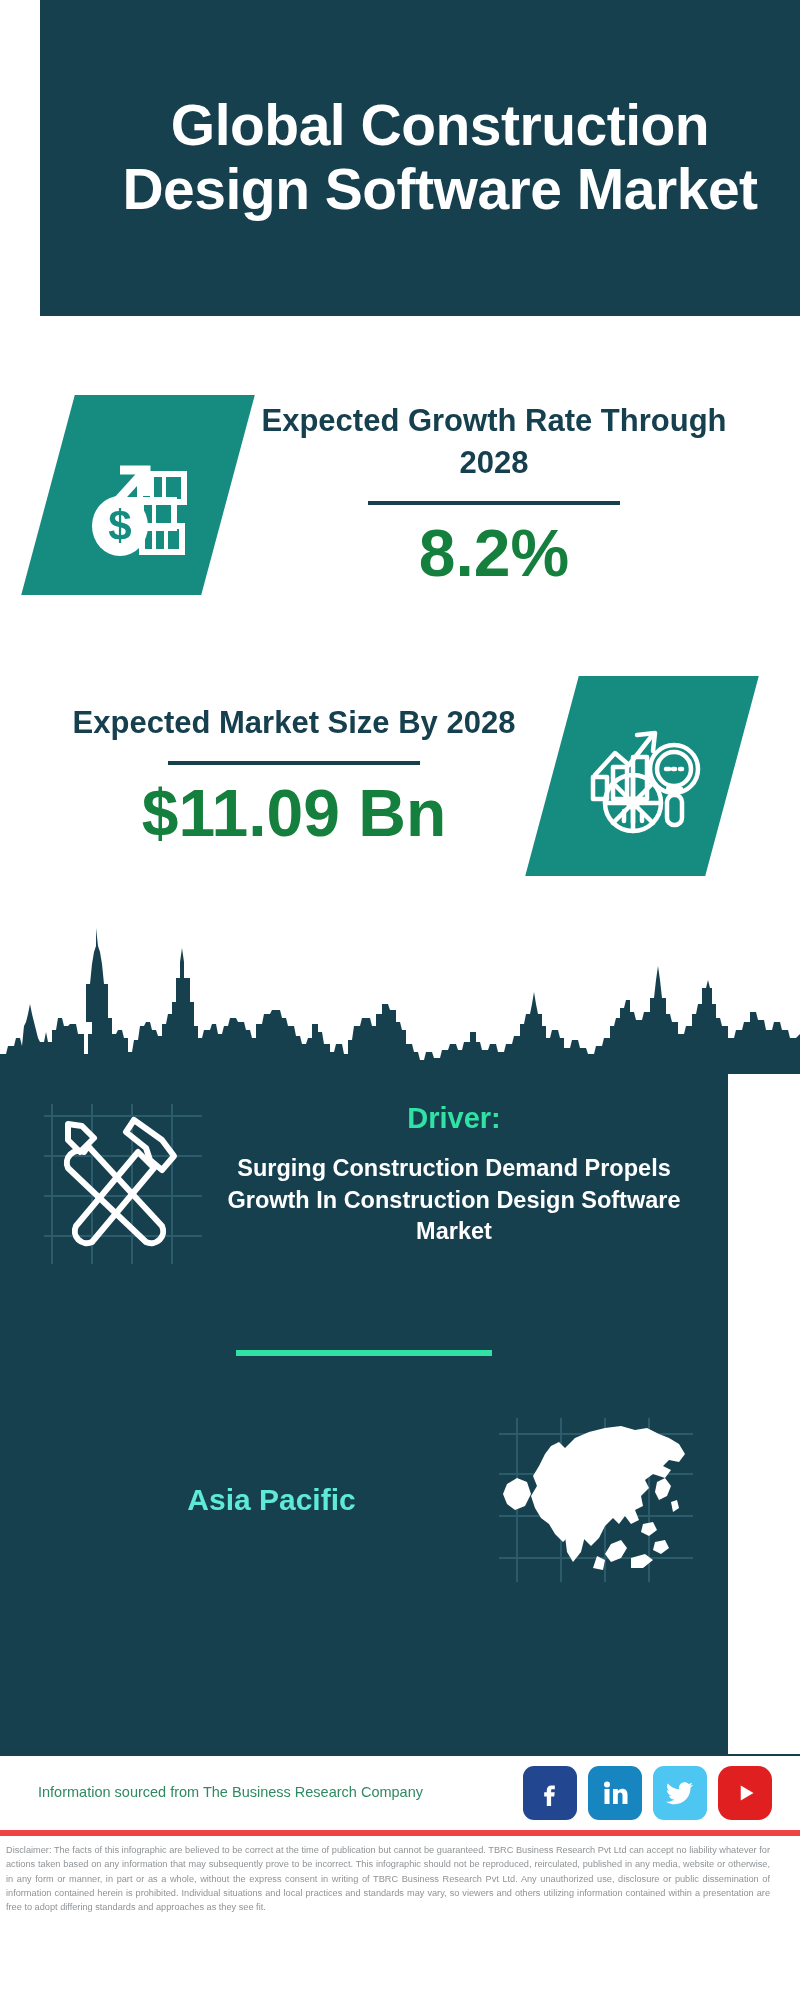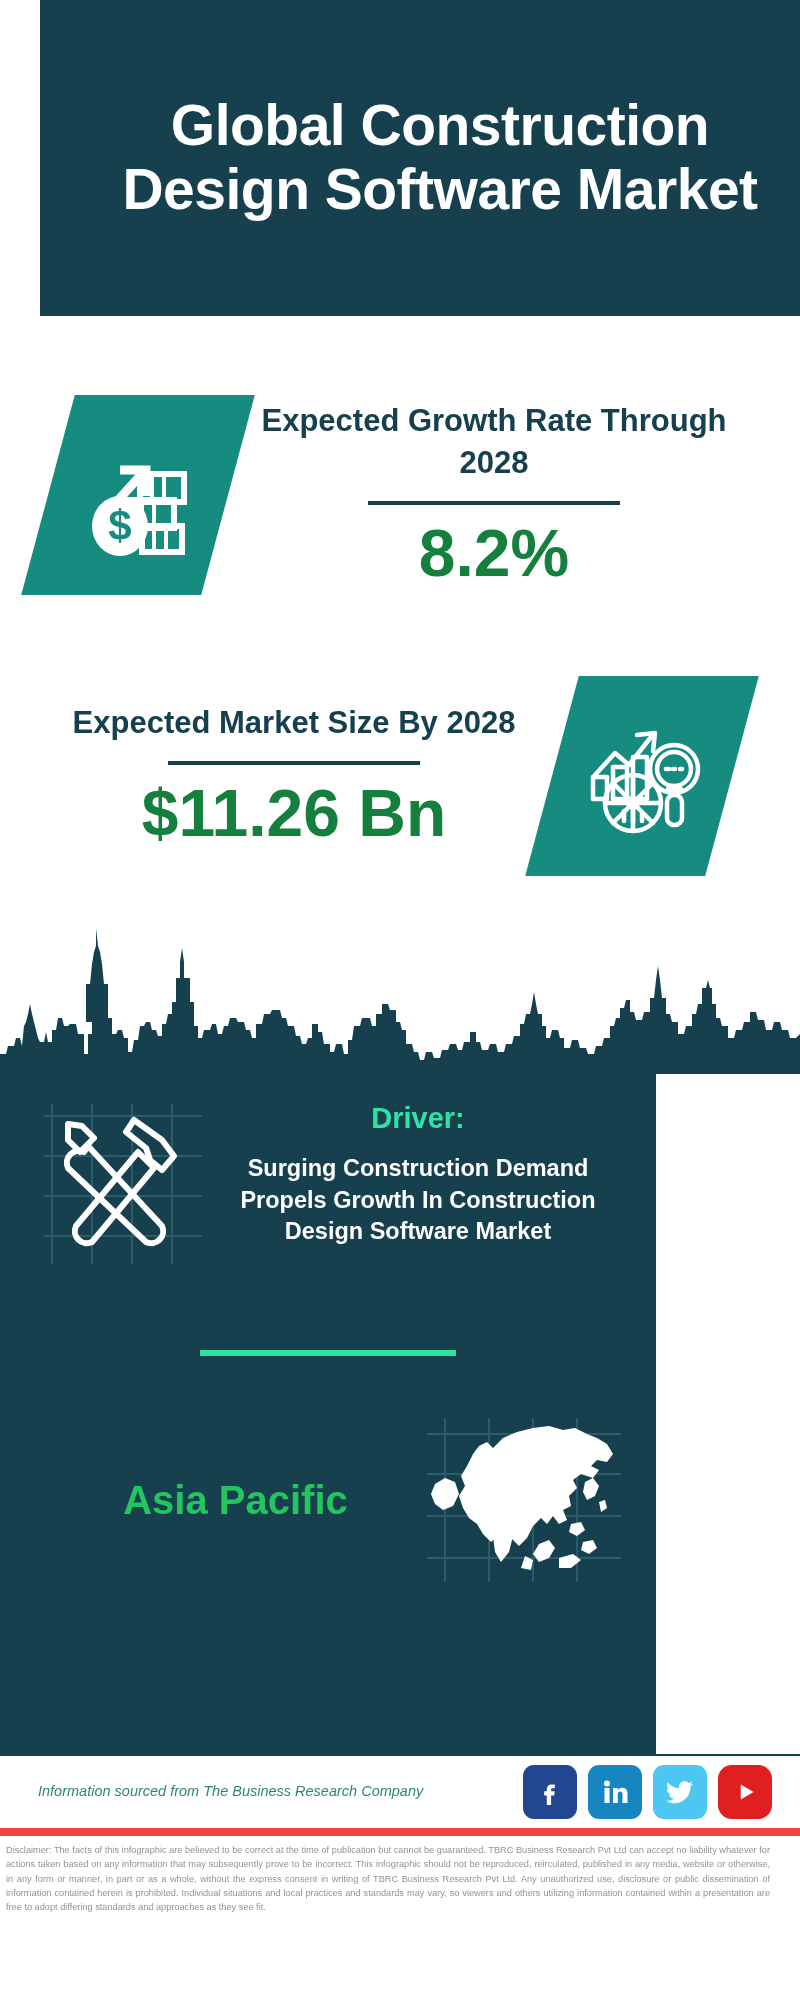--- a/index.html
+++ b/index.html
@@ -109,21 +109,21 @@
     width: 800px;
     height: 148px;
     position: relative;
     background: #ffffff;
     line-height: 0;
   }
   .skyline-wrap svg { display: block; }
 
   
   .dark-block {
-    width: 656px;
+    width: 728px;
     background: #17404f;
     position: relative;
     box-sizing: border-box;
   }
 
   .driver-row {
     display: flex;
     align-items: flex-start;
     padding: 20px 34px 0 34px;
     box-sizing: border-box;
@@ -164,22 +164,22 @@
     align-items: center;
     padding: 56px 30px 0 30px;
     box-sizing: border-box;
   }
   .region-text {
     flex: 1 1 auto;
     text-align: center;
     padding-left: 20px;
   }
   .region-name {
-    color: #22c55e;
-    font-size: 40px;
+    color: #5eead4;
+    font-size: 30px;
     font-weight: bold;
     line-height: 1.25;
   }
   .region-sub {
     color: #ffffff;
     font-size: 33px;
     line-height: 1.3;
     margin-top: 2px;
   }
   .region-map-box {
@@ -188,26 +188,25 @@
     flex: 0 0 auto;
     position: relative;
   }
 
   
   .footer-bar {
     width: 800px;
     height: 82px;
     background: #ffffff;
     border-top: 2px solid #17404f;
-    border-bottom: 8px solid #ef4444;
+    border-bottom: 6px solid #ef4444;
     display: flex;
     align-items: center;
     box-sizing: border-box;
     padding: 0 28px 0 38px;
-    font-style: italic;
   }
   .footer-source {
     flex: 1 1 auto;
     color: #2f8a62;
     font-size: 14.5px;
     line-height: 1.65;
   }
   .social-group {
     display: flex;
     gap: 11px;
@@ -276,21 +275,21 @@
       <div class="stat-value">8.2%</div>
     </div>
     <div style="width:40px;flex:0 0 auto;"></div>
   </div>
 
   <div class="stat-row row2">
     <div style="width:36px;flex:0 0 auto;"></div>
     <div class="stat-text">
       <div class="stat-label">Expected Market Size By 2028</div>
       <div class="stat-rule"></div>
-      <div class="stat-value">$11.26 Bn</div>
+      <div class="stat-value">$11.09 Bn</div>
     </div>
     <div class="para-badge">
       <div class="para-inner">
         <svg width="130" height="130" viewBox="0 0 130 130" fill="none" stroke="#ffffff" stroke-width="4.5" stroke-linecap="round" stroke-linejoin="round">
 
           <polyline points="18,64 38,42 52,54 74,26"></polyline>
           <polyline points="60,24 78,22 76,40"></polyline>
 
           <rect x="16" y="66" width="14" height="22"></rect>
           <rect x="36" y="56" width="14" height="32"></rect>

